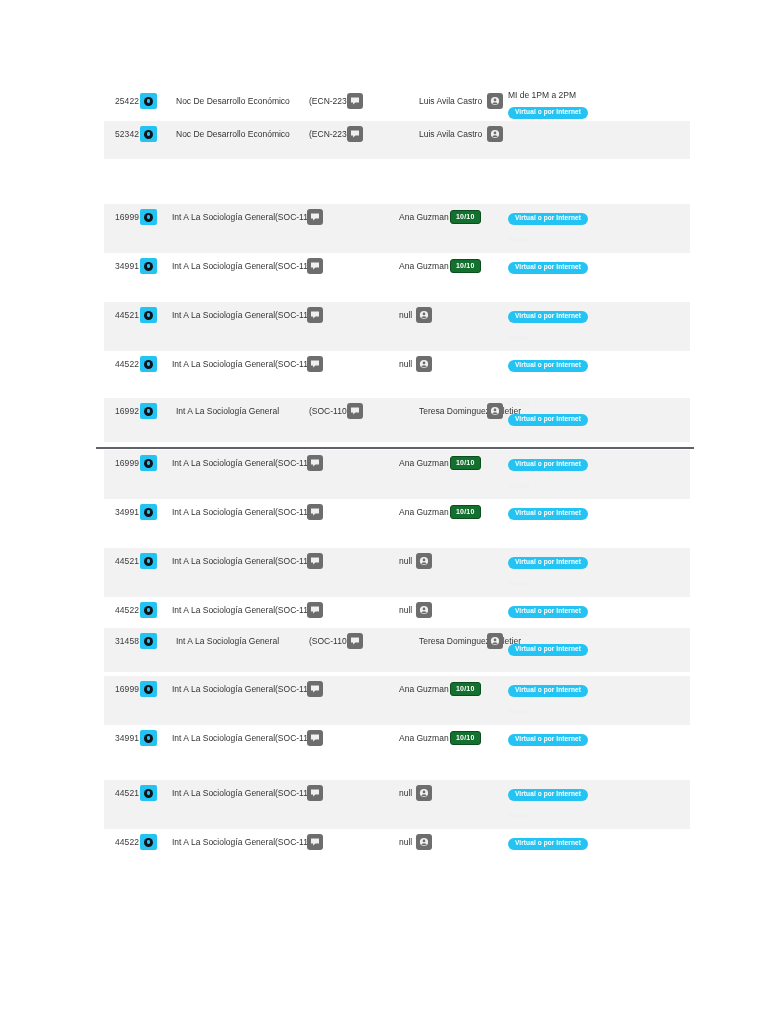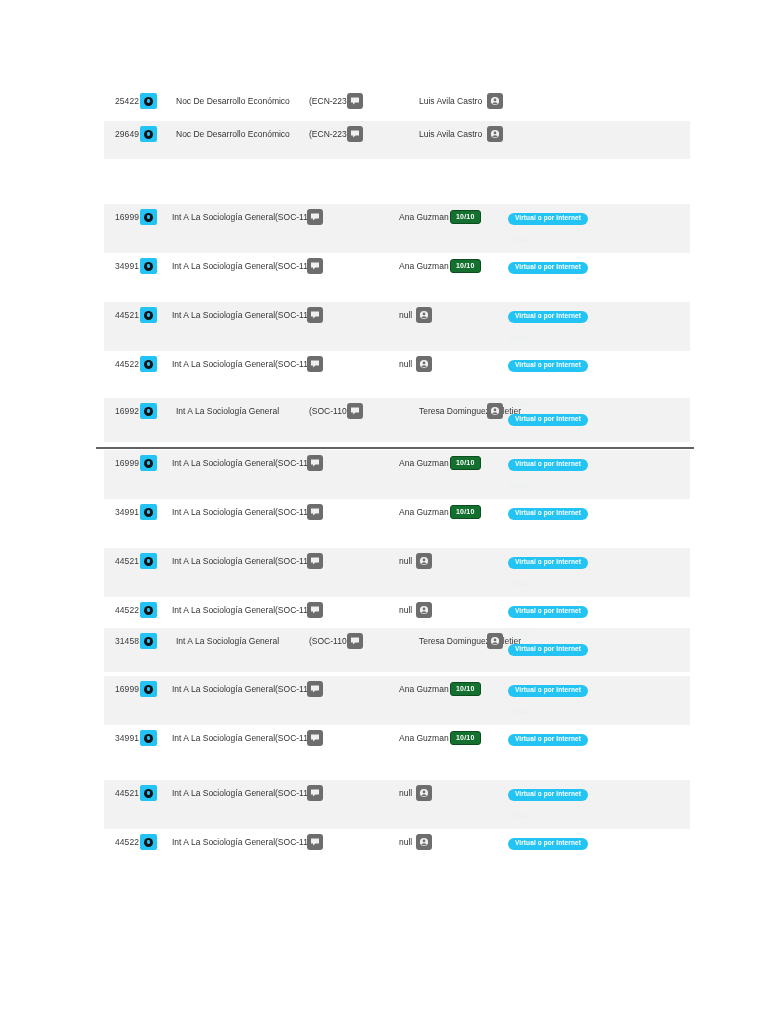--- a/index.html
+++ b/index.html
@@ -198,24 +198,25 @@
         </div>
         <div class="cell " style="left: 383px; top: 4px; height: 17px;">
           <span class="icon-grey">
             <svg width="10" height="10" viewBox="0 0 10 10">
               <circle cx="5" cy="5" r="4.1" fill="#f0f0f0"></circle>
               <circle cx="5" cy="3.9" r="1.35" fill="#6d6d6d"></circle>
               <path d="M2.2 8.3a2.9 2.9 0 0 1 5.6 0z" fill="#6d6d6d"></path>
             </svg>
           </span>
         </div>
+        <div class="cell c-right" style="top: 2px; height: 31px;"><span class="sched-text">MI de 1PM a 2PM</span><span class="pill-cyan">Virtual o por Internet</span></div>
       </div>
       <div class="row shaded" style="height: 38px;">
         <div class="cell c-id" style="left: 0px; top: 5px; height: 16px;">
-          <span class="id-text">29649</span>
+          <span class="id-text">52342</span>
         </div>
         <div class="cell " style="left: 36px; top: 5px; height: 16px;">
           <span class="badge-cyan">
             <span class="dot-icon"></span>
           </span>
         </div>
         <div class="cell " style="left: 72px; top: 5px; height: 16px;">
           <span class="course-text">Noc De Desarrollo Económico</span>
         </div>
         <div class="cell " style="left: 205px; top: 5px; height: 16px;">

